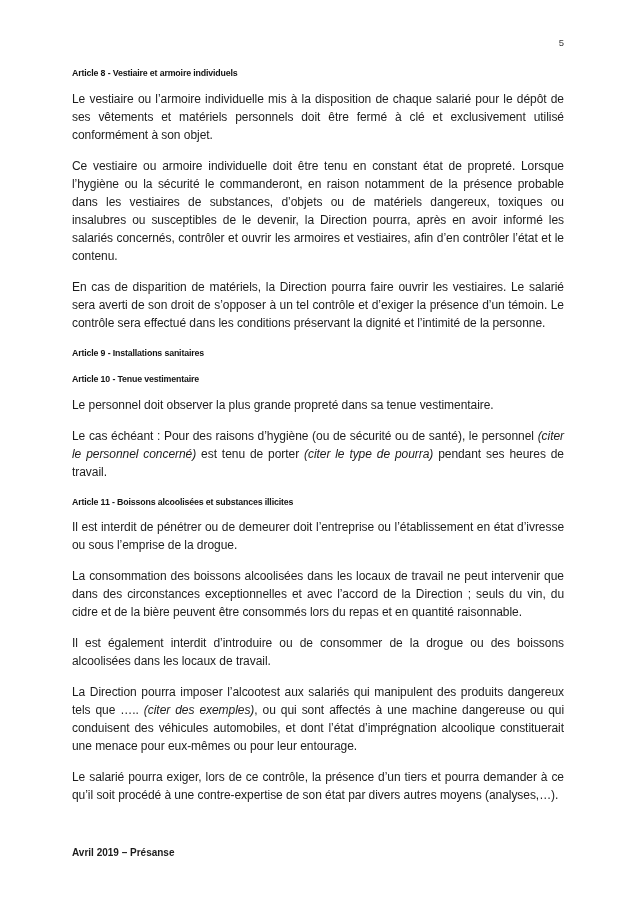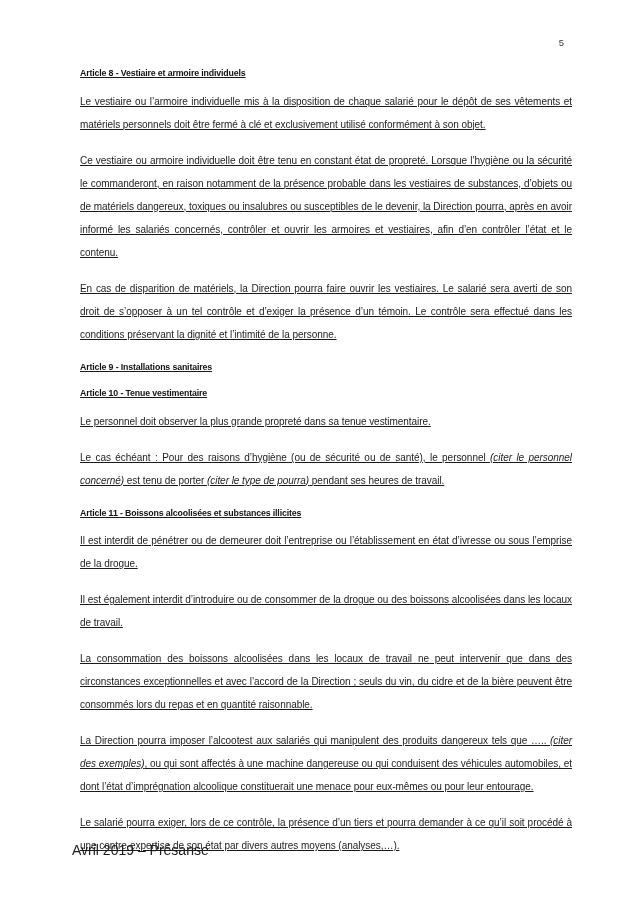--- a/index.html
+++ b/index.html
@@ -20,63 +20,63 @@
   .page-number {
     position: absolute;
     top: 38px;
     right: 72px;
     font-size: 9.5px;
     color: #3a3a3a;
     line-height: 1;
   }
   .content {
     position: absolute;
-    left: 80px;
+    left: 72px;
     top: 68px;
     width: 492px;
-    text-decoration: underline;
   }
   h2.article-heading {
     font-size: 8.8px;
     font-weight: bold;
     letter-spacing: -0.15px;
     margin: 0 0 11px 0;
     padding: 0;
     line-height: 1.2;
     color: #131313;
   }
   .article-block + .article-block {
     margin-top: 16px;
   }
   p.para {
-    font-size: 10px;
-    line-height: 23px;
+    font-size: 12px;
+    line-height: 18px;
     text-align: justify;
     margin: 0 0 13px 0;
     padding: 0;
     letter-spacing: -0.05px;
     color: #1c1c1c;
     -webkit-font-smoothing: none;
   }
   p.para:last-child {
     margin-bottom: 13px;
   }
   .article-block {
     margin-bottom: 4px;
   }
   em {
     font-style: italic;
   }
   .footer {
     position: absolute;
     left: 72px;
     bottom: 41px;
-    font-size: 14px;
+    font-size: 10px;
     line-height: 1.2;
     color: #1c1c1c;
+    font-weight: bold;
   }
 </style>
 </head>
 <body>
 
 <div class="page">
 
   <div class="page-number">5</div>
 
   <div class="content">
@@ -90,22 +90,22 @@
         <h2 class="article-heading">Article 9 - Installations sanitaires</h2>
       </section>
       <section class="article-block">
         <h2 class="article-heading">Article 10 - Tenue vestimentaire</h2>
         <p class="para"><span>Le personnel doit observer la plus grande propreté dans sa tenue vestimentaire.</span></p>
         <p class="para"><span>Le cas échéant : Pour des raisons d’hygiène (ou de sécurité ou de santé), le personnel </span><em>(citer le personnel concerné)</em><span> est tenu de porter </span><em>(citer le type de pourra)</em><span> pendant ses heures de travail.</span></p>
       </section>
       <section class="article-block">
         <h2 class="article-heading">Article 11 - Boissons alcoolisées et substances illicites</h2>
         <p class="para"><span>Il est interdit de pénétrer ou de demeurer doit l’entreprise ou l’établissement en état d’ivresse ou sous l’emprise de la drogue.</span></p>
+        <p class="para"><span>La consommation des boissons alcoolisées dans les locaux de travail ne peut intervenir que dans des circonstances exceptionnelles et avec l’accord de la Direction ; seuls du vin, du cidre et de la bière peuvent être consommés lors du repas et en quantité raisonnable.</span></p>
         <p class="para"><span>Il est également interdit d’introduire ou de consommer de la drogue ou des boissons alcoolisées dans les locaux de travail.</span></p>
-        <p class="para"><span>La consommation des boissons alcoolisées dans les locaux de travail ne peut intervenir que dans des circonstances exceptionnelles et avec l’accord de la Direction ; seuls du vin, du cidre et de la bière peuvent être consommés lors du repas et en quantité raisonnable.</span></p>
         <p class="para"><span>La Direction pourra imposer l’alcootest aux salariés qui manipulent des produits dangereux tels que ….. </span><em>(citer des exemples)</em><span>, ou qui sont affectés à une machine dangereuse ou qui conduisent des véhicules automobiles, et dont l’état d’imprégnation alcoolique constituerait une menace pour eux-mêmes ou pour leur entourage.</span></p>
         <p class="para"><span>Le salarié pourra exiger, lors de ce contrôle, la présence d’un tiers et pourra demander à ce qu’il soit procédé à une contre-expertise de son état par divers autres moyens (analyses,…).</span></p>
       </section>
       <section class="article-block">
       </section>
     </div>
 
   <div class="footer">Avril 2019 – Présanse</div>
 
 </div>

